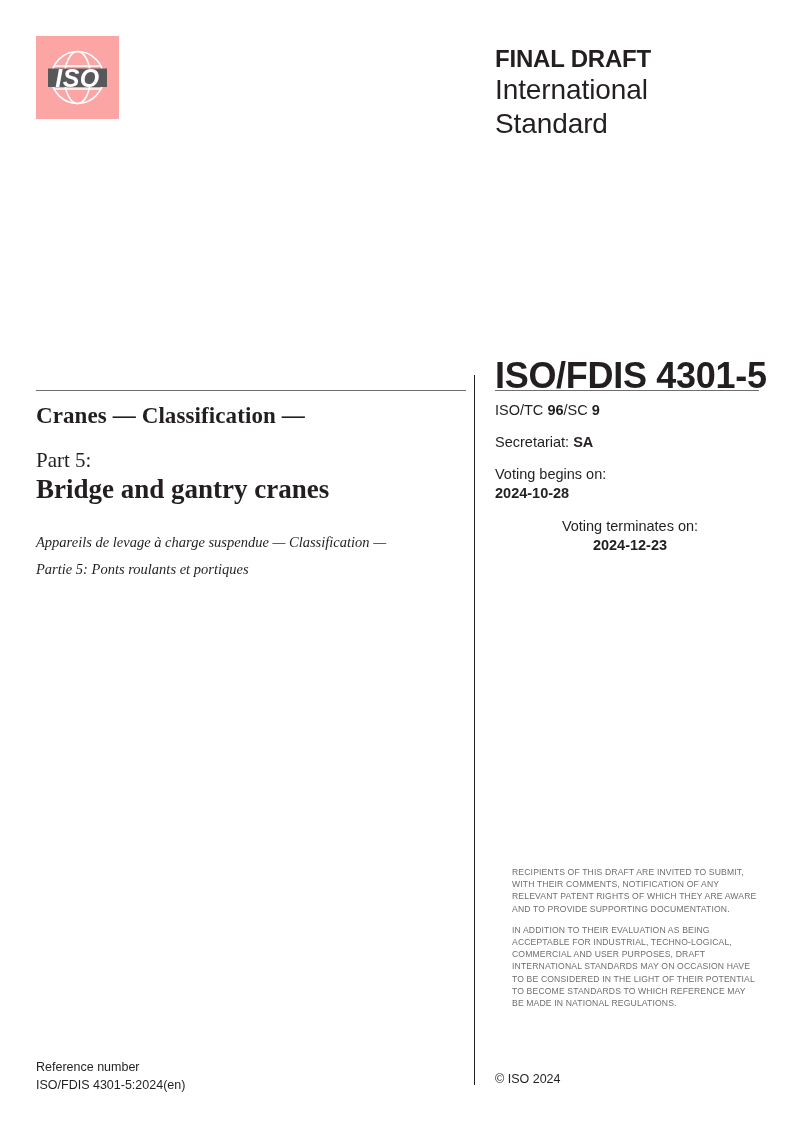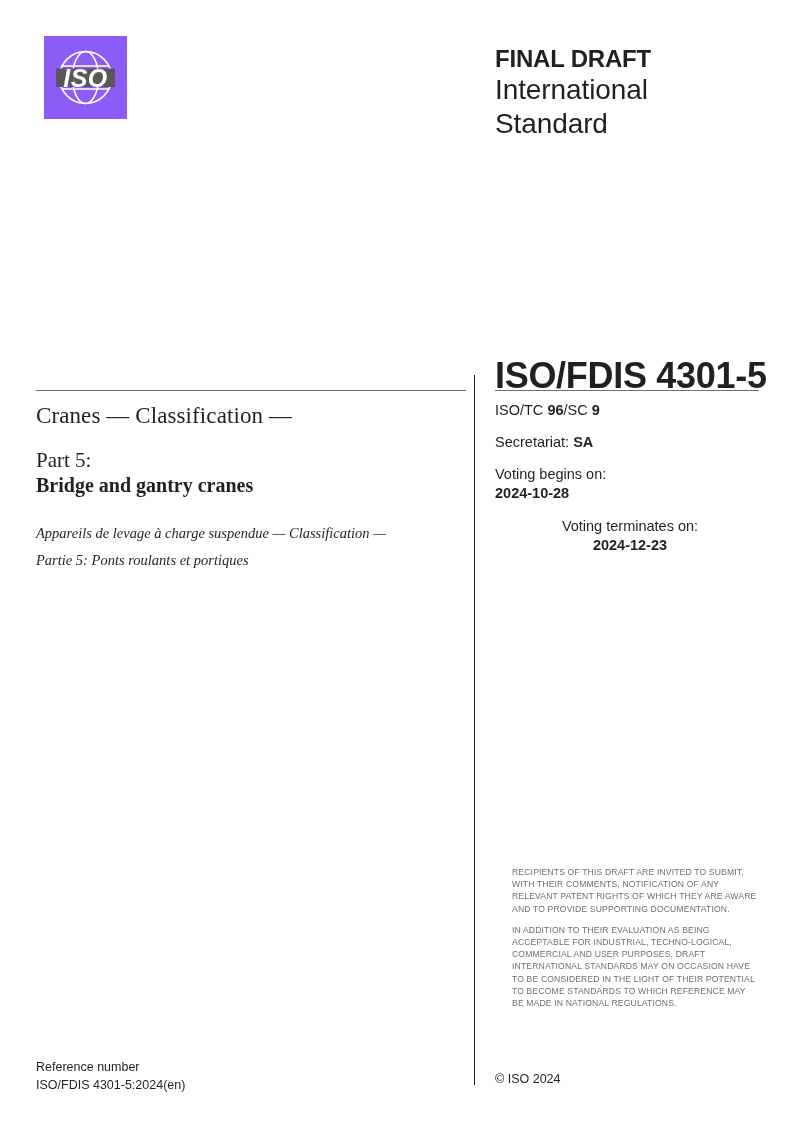--- a/index.html
+++ b/index.html
@@ -12,25 +12,25 @@
     height: 1122px;
     position: relative;
     font-family: "Liberation Sans", sans-serif;
     color: #231f20;
     overflow: hidden;
   }
 
   
   .iso-logo {
     position: absolute;
-    left: 44px;
+    left: 36px;
     top: 36px;
     width: 83px;
     height: 83px;
-    background: #8b5cf6;
+    background: #fca5a5;
   }
   .iso-logo svg { display: block; }
 
   
   .doc-type {
     position: absolute;
     left: 495px;
     top: 44px;
     width: 280px;
     line-height: 1.22;
@@ -88,33 +88,33 @@
   
   .title-block {
     position: absolute;
     left: 36px;
     top: 402px;
     width: 420px;
     font-family: "Liberation Serif", serif;
   }
   .title-main {
     font-size: 23px;
-    font-weight: normal;
+    font-weight: bold;
     line-height: 1.25;
     margin: 0 0 16px 0;
     letter-spacing: 0.1px;
   }
   .title-part {
     font-size: 21px;
     font-weight: normal;
     line-height: 1.25;
     margin: 0;
   }
   .title-sub {
-    font-size: 20px;
+    font-size: 27px;
     font-weight: bold;
     line-height: 1.25;
     margin: 0 0 22px 0;
   }
   .title-fr {
     font-size: 14.5px;
     font-style: italic;
     line-height: 1.85;
     margin: 0;
     color: #231f20;

